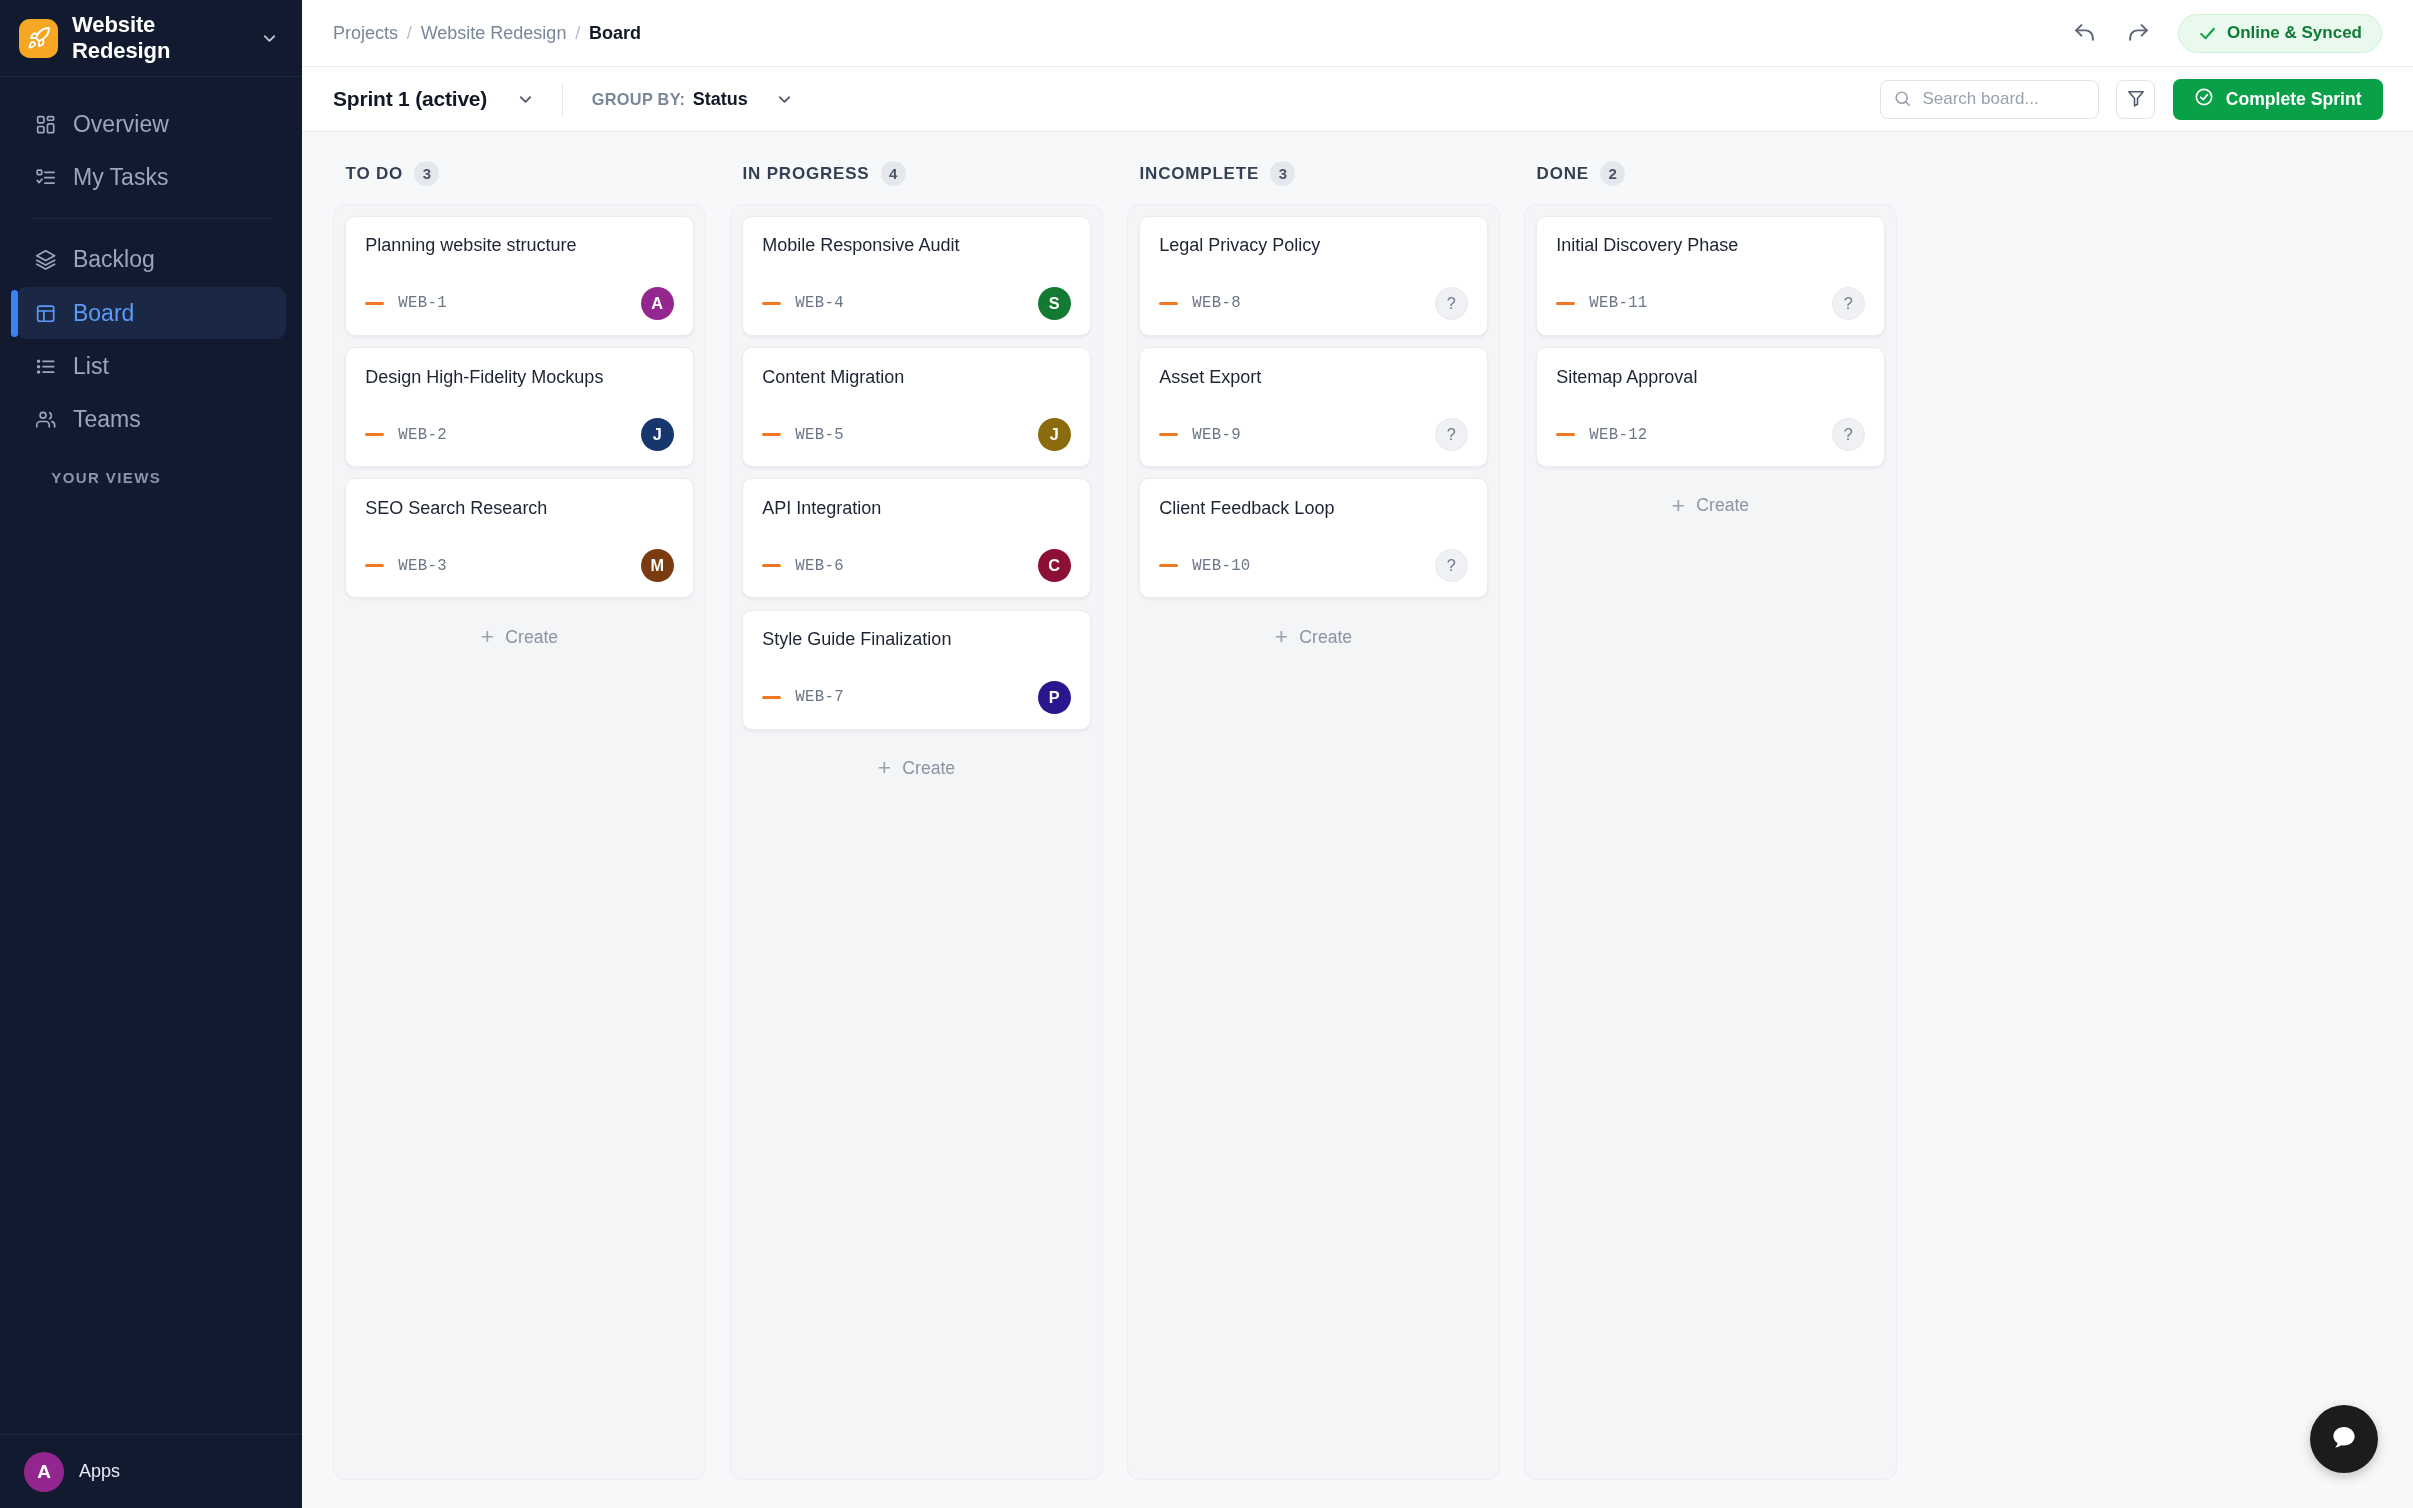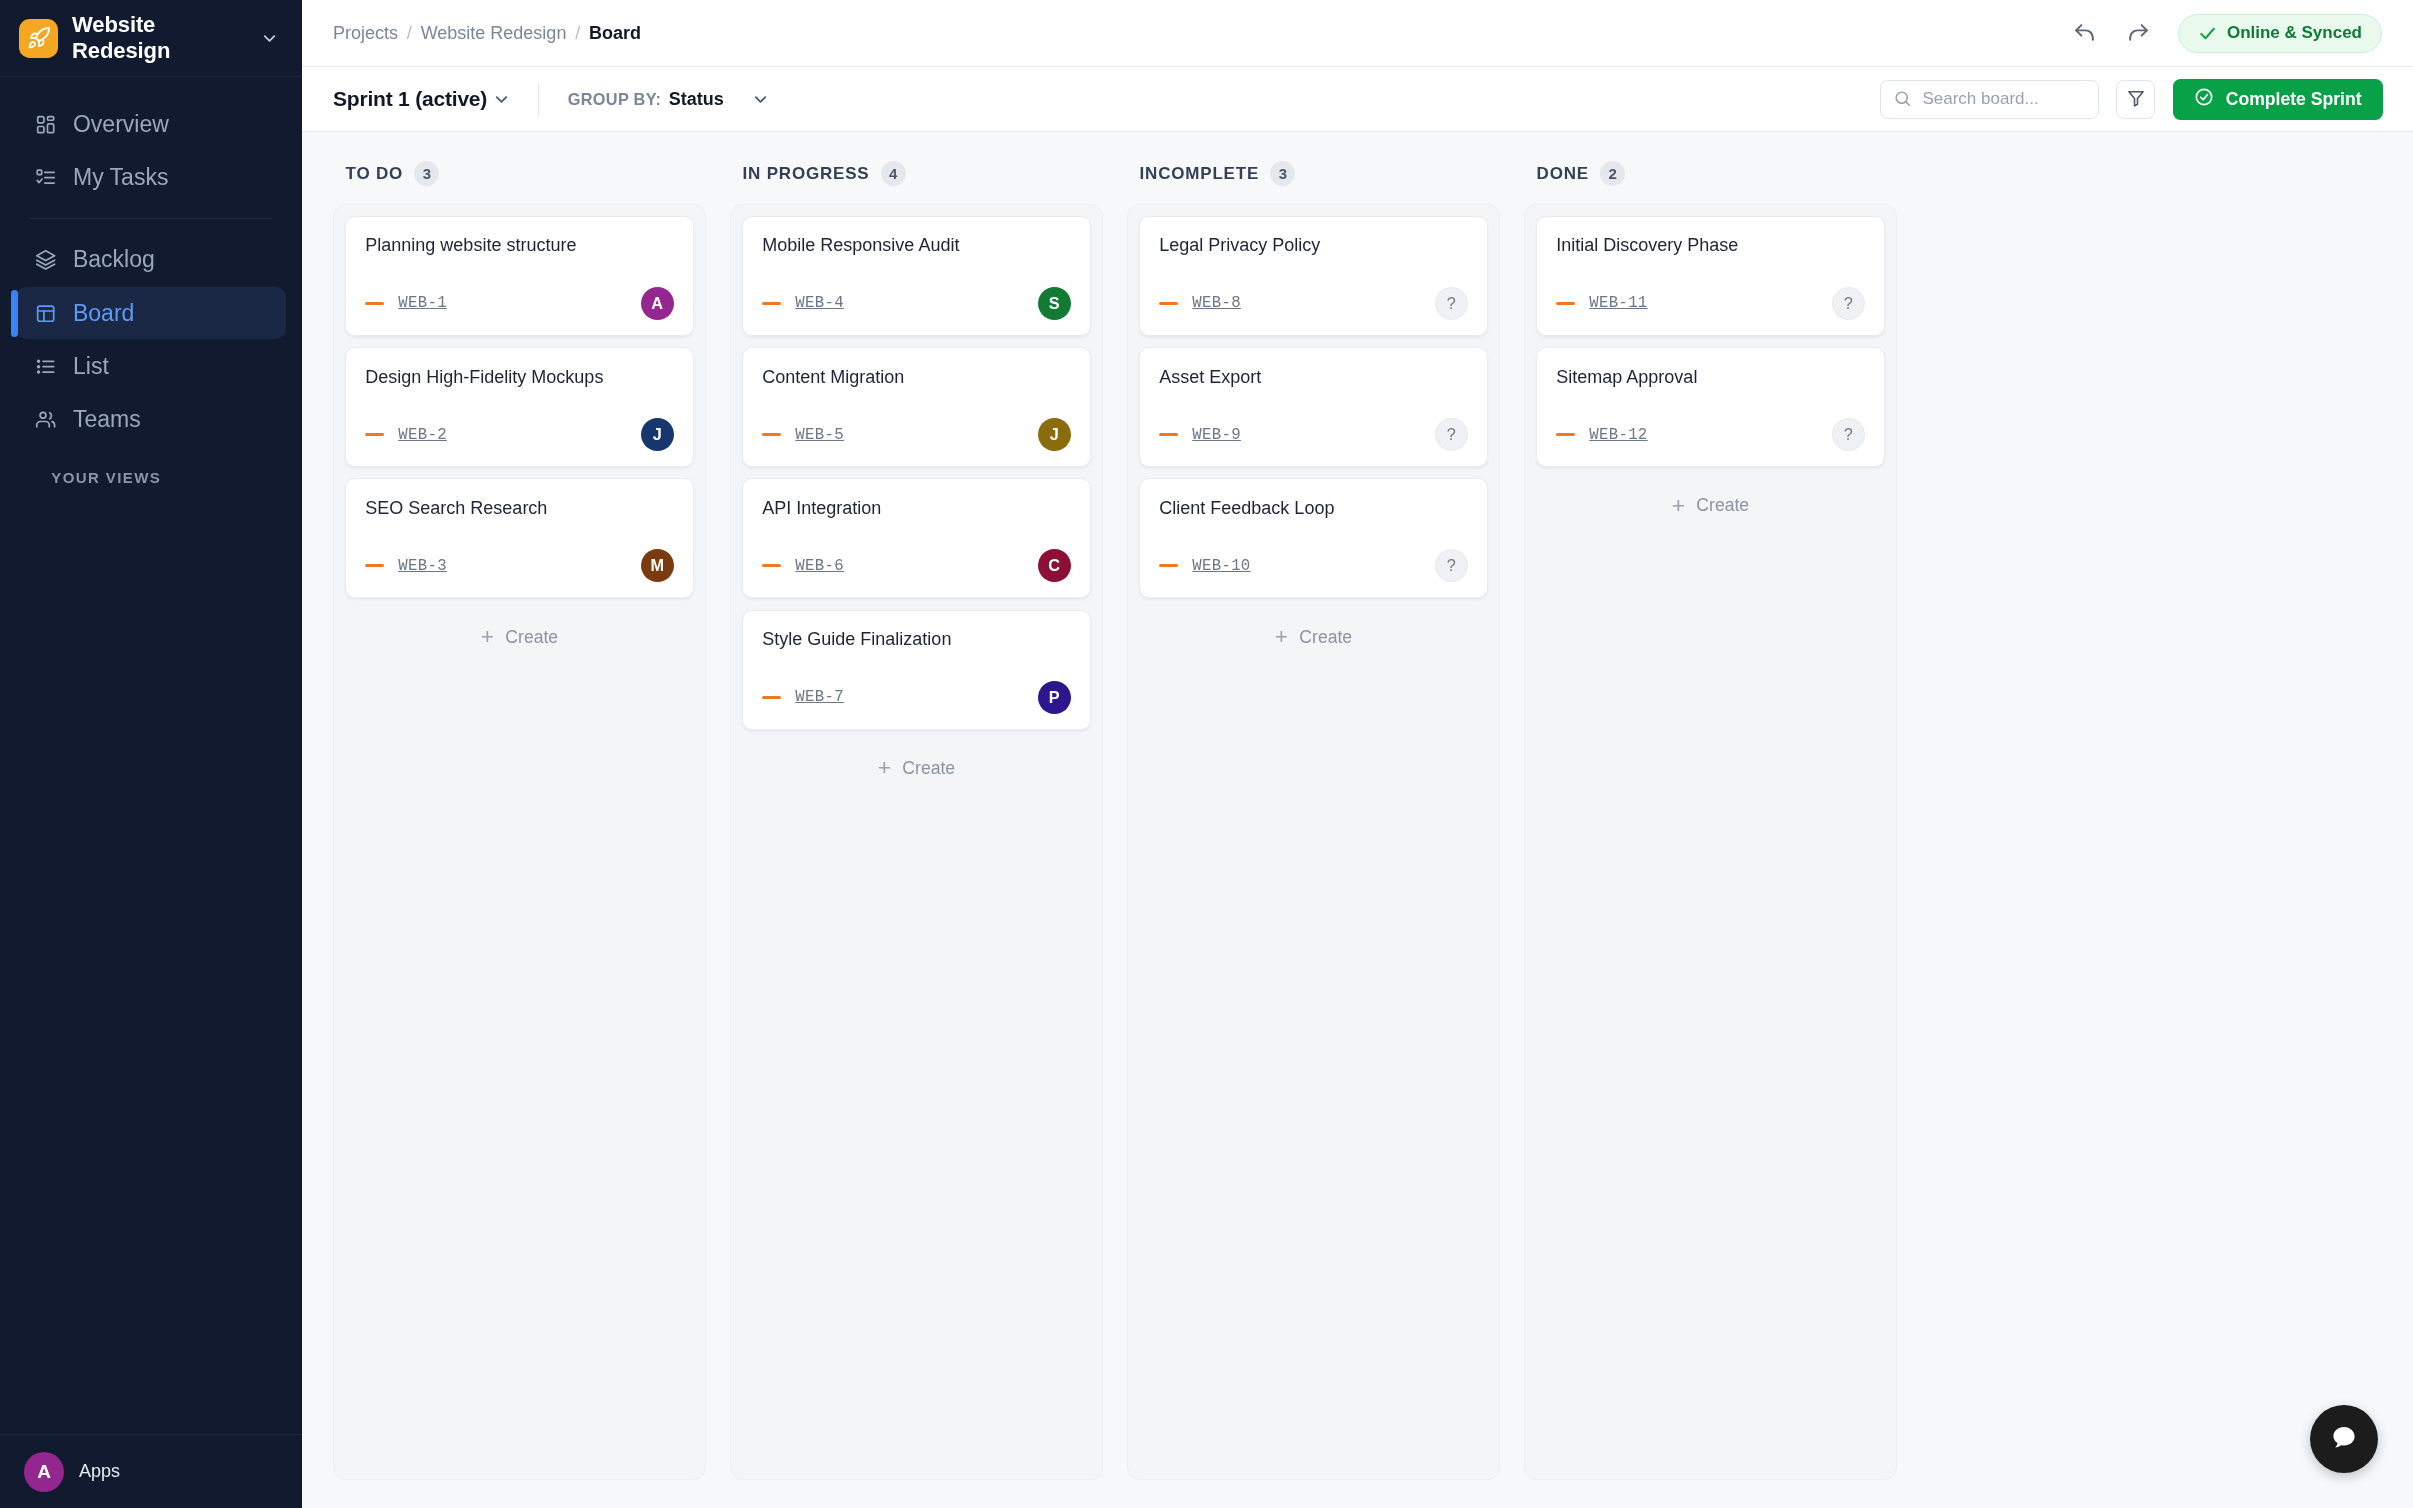--- a/index.html
+++ b/index.html
@@ -95,21 +95,21 @@
   }
   .status-pill .chk { color: #18a14a; font-size: 19px; display:flex; }
   .status-pill .chk svg { width: 19px; height: 19px; }
 
   .toolbar {
     height: 65px; background: #ffffff;
     border-bottom: 1.3px solid #e8eaef;
     display: flex; align-items: center; padding: 0 30px 0 31px;
     flex: 0 0 65px;
   }
-  .sprint-sel { display: flex; align-items: center; gap: 5px; cursor: pointer; }
+  .sprint-sel { display: flex; align-items: center; gap: 29px; cursor: pointer; }
   .sprint-label { font-size: 21px; font-weight: bold; color: #111827; letter-spacing: -0.2px; }
   .chev { color: #4e5869; display: flex; }
   .chev svg { width: 19px; height: 19px; }
   .tb-divider { width: 1.3px; height: 33px; background: #e3e6ec; margin: 0 29px 0 26.4px; }
   .groupby { display: flex; align-items: center; gap: 11.3px; cursor: pointer; }
   .gb-key { font-size: 16.3px; color: #7a8699; font-weight: bold; letter-spacing: 0.3px; }
   .gb-val { font-size: 18px; color: #111827; font-weight: bold; margin-left: -3.8px; }
   .gb-chev { margin-left: 16.3px; color: #4e5869; display:flex; }
   .gb-chev svg { width: 19px; height: 19px; }
 
@@ -161,21 +161,21 @@
   }
   .card {
     background: #ffffff; border: 1.3px solid #eaecf0; border-radius: 10px;
     padding: 17.6px 19px 15px 19px;
     box-shadow: 0 1.3px 2.5px rgba(16,24,40,0.05);
     cursor: pointer;
   }
   .card-title { font-size: 18px; color: #1d2434; line-height: 1.3; margin-bottom: 29px; }
   .card-foot { display: flex; align-items: center; gap: 14px; }
   .prio-dash { width: 19px; height: 3.1px; background: #f07822; border-radius: 1.9px; flex: 0 0 19px; }
-  .card-key { font-size: 15.7px; color: #6b7687; font-family: "Liberation Mono", "DejaVu Sans Mono", monospace; letter-spacing: 0.3px; text-decoration: underline; }
+  .card-key { font-size: 15.7px; color: #6b7687; font-family: "Liberation Mono", "DejaVu Sans Mono", monospace; letter-spacing: 0.3px; }
   .avatar {
     margin-left: auto; width: 33px; height: 33px; border-radius: 50%;
     display: flex; align-items: center; justify-content: center;
     color: #fff; font-size: 16.3px; font-weight: bold; flex: 0 0 33px;
   }
   .avatar.unassigned {
     background: #f0f1f4; color: #707a8a; border: 1.3px solid #e6e8ed; font-weight: normal;
   }
   .create-row {
     display: flex; align-items: center; justify-content: center; gap: 11.3px;

